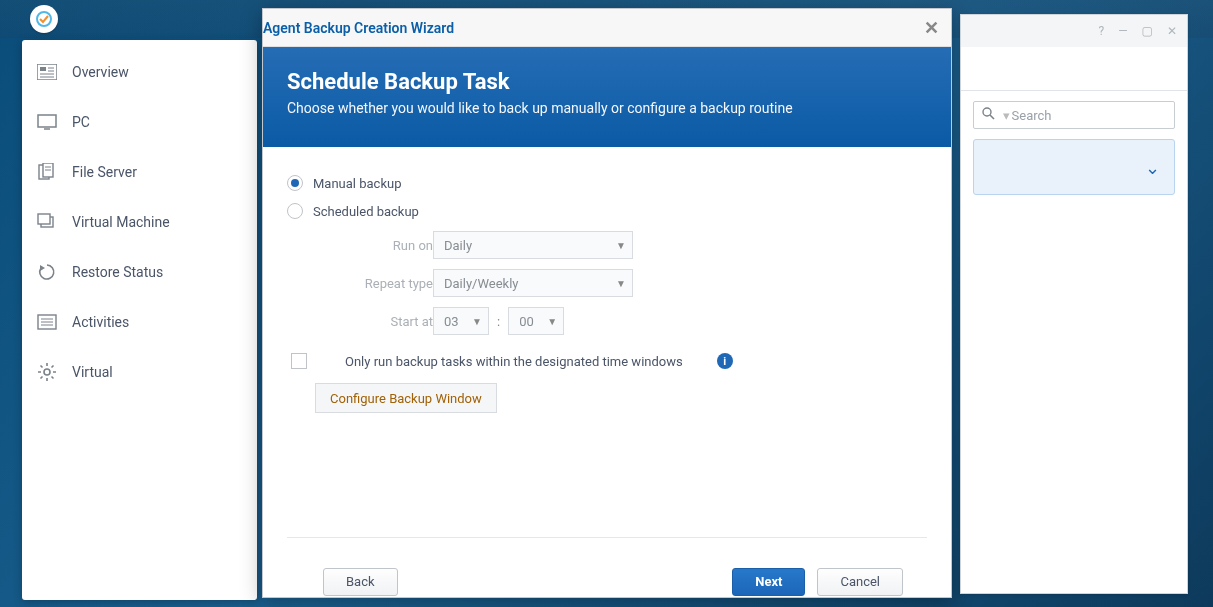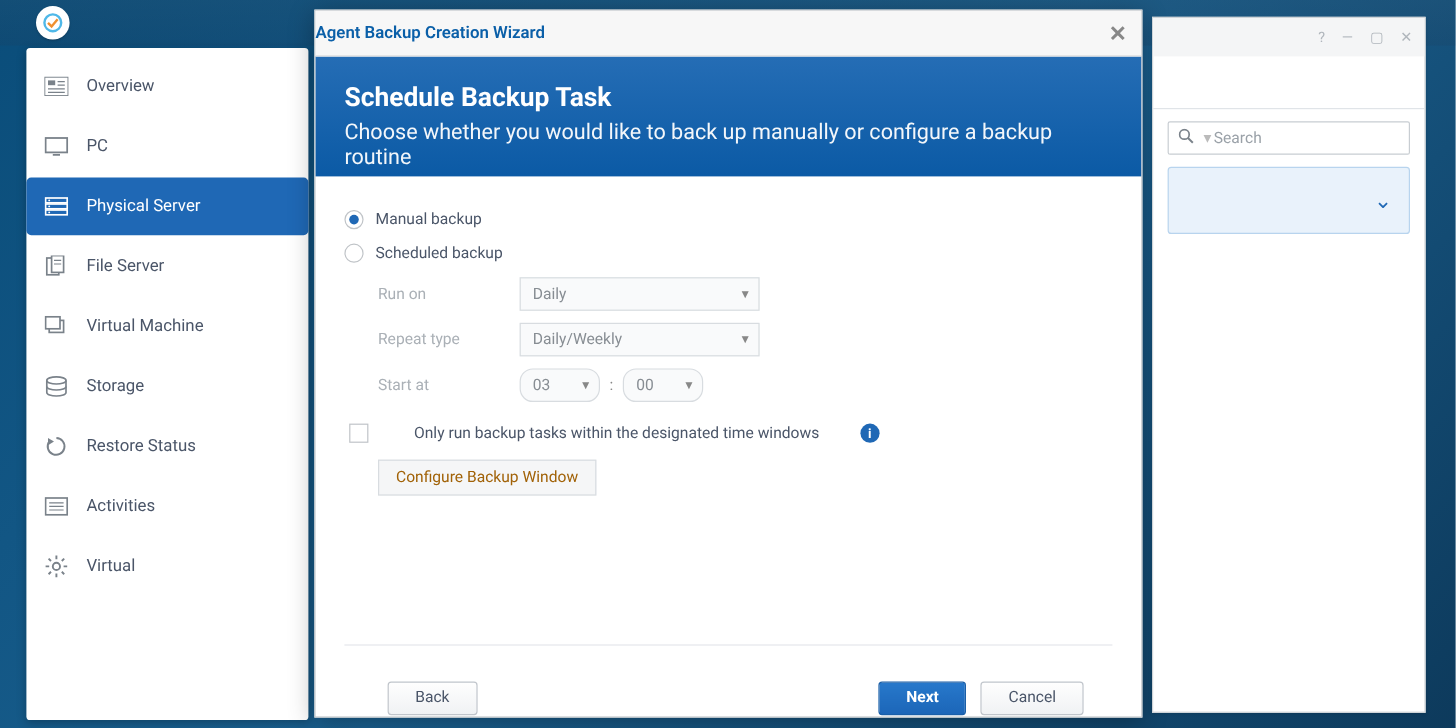--- a/index.html
+++ b/index.html
@@ -102,21 +102,21 @@
   background: linear-gradient(to bottom, #256db5, #0b5aa5);
   color: #fff;
   padding: 22px 24px 0;
 }
 .wizard-banner h1 {
   font-size: 22px;
   font-weight: bold;
   margin-bottom: 6px;
 }
 .wizard-banner p {
-  font-size: 18px;
+  font-size: 14px;
   opacity: 0.95;
 }
 .wizard-body {
   padding: 28px 24px 0;
   height: 390px;
 }
 
 .radio-row {
   display: flex;
   align-items: center;
@@ -138,38 +138,39 @@
   width: 8px; height: 8px;
   background: #1f68b5;
   border-radius: 50%;
 }
 
 .field-row {
   display: flex;
   align-items: center;
   margin: 10px 0 8px 28px;
   font-size: 13px;
+  text-align: right;
 }
 .field-label {
   width: 118px;
   color: #aab0b6;
 }
 .select-box {
   height: 28px;
   border: 1px solid #d8dce0;
   background: #f9fafb;
   color: #878d93;
   padding: 0 24px 0 10px;
   display: inline-flex;
   align-items: center;
   position: relative;
   font-size: 13px;
 }
 .select-box.wide { width: 200px; }
-.select-box.narrow { width: 67px; border-radius: 11px; }
+.select-box.narrow { width: 56px; }
 .select-arrow {
   position: absolute;
   right: 6px;
   font-size: 10px;
   color: #888;
 }
 .time-colon {
   margin: 0 8px;
   color: #888;
 }
@@ -319,62 +320,39 @@
   </div>
   <div class="sidebar-item">
     <span class="icon">
         <svg width="20" height="16" viewBox="0 0 20 16">
           <rect x="1" y="1" width="18" height="12" fill="none" stroke="#7a828a" stroke-width="1.5"></rect>
           <line x1="7" y1="15" x2="13" y2="15" stroke="#7a828a" stroke-width="1.5"></line>
         </svg>
       </span>
     <span>PC</span>
   </div>
-  <div class="sidebar-item active">
-    <span class="icon">
-        <svg width="20" height="16" viewBox="0 0 20 16">
-          <rect x="1" y="1" width="18" height="4" fill="none" stroke="#fff" stroke-width="1.4"></rect>
-          <rect x="1" y="6" width="18" height="4" fill="none" stroke="#fff" stroke-width="1.4"></rect>
-          <rect x="1" y="11" width="18" height="4" fill="none" stroke="#fff" stroke-width="1.4"></rect>
-          <circle cx="4" cy="3" r="0.8" fill="#fff"></circle>
-          <circle cx="4" cy="8" r="0.8" fill="#fff"></circle>
-          <circle cx="4" cy="13" r="0.8" fill="#fff"></circle>
-        </svg>
-      </span>
-    <span>Physical Server</span>
-  </div>
   <div class="sidebar-item">
     <span class="icon">
         <svg width="20" height="18" viewBox="0 0 20 18">
           <rect x="2" y="2" width="10" height="14" fill="none" stroke="#7a828a" stroke-width="1.4"></rect>
           <rect x="6" y="0" width="10" height="14" fill="#fff" stroke="#7a828a" stroke-width="1.4"></rect>
           <line x1="8" y1="4" x2="14" y2="4" stroke="#7a828a"></line>
           <line x1="8" y1="7" x2="14" y2="7" stroke="#7a828a"></line>
         </svg>
       </span>
     <span>File Server</span>
   </div>
   <div class="sidebar-item">
     <span class="icon">
         <svg width="20" height="18" viewBox="0 0 20 18">
           <rect x="4" y="4" width="12" height="10" fill="none" stroke="#7a828a" stroke-width="1.4"></rect>
           <rect x="1" y="1" width="12" height="10" fill="#fff" stroke="#7a828a" stroke-width="1.4"></rect>
         </svg>
       </span>
     <span>Virtual Machine</span>
-  </div>
-  <div class="sidebar-item">
-    <span class="icon">
-        <svg width="20" height="18" viewBox="0 0 20 18">
-          <ellipse cx="10" cy="4" rx="8" ry="3" fill="none" stroke="#7a828a" stroke-width="1.4"></ellipse>
-          <path d="M2 4 V14 a8 3 0 0 0 16 0 V4" fill="none" stroke="#7a828a" stroke-width="1.4"></path>
-          <path d="M2 9 a8 3 0 0 0 16 0" fill="none" stroke="#7a828a" stroke-width="1.4"></path>
-        </svg>
-      </span>
-    <span>Storage</span>
   </div>
   <div class="sidebar-item">
     <span class="icon">
         <svg width="20" height="18" viewBox="0 0 20 18">
           <path d="M10 2 a7 7 0 1 1 -6 3" fill="none" stroke="#7a828a" stroke-width="1.6"></path>
           <polygon points="3,2 3,8 8,5" fill="#7a828a"></polygon>
         </svg>
       </span>
     <span>Restore Status</span>
   </div>

